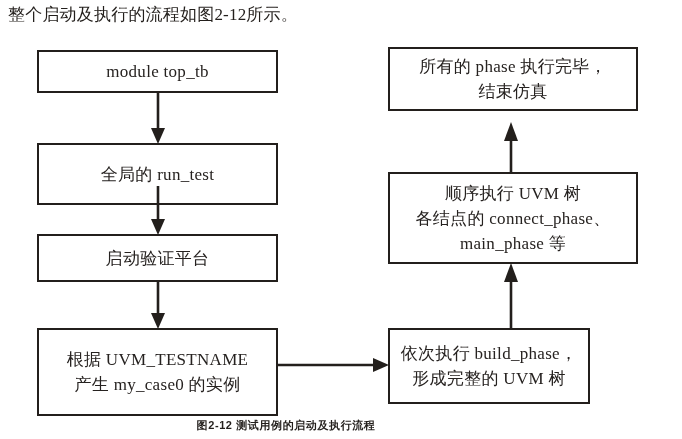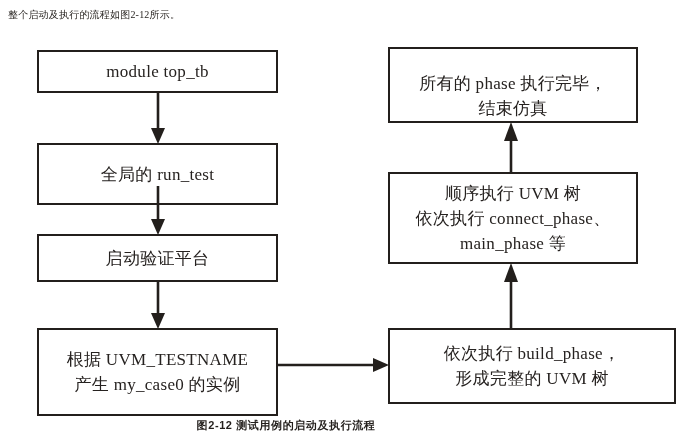--- a/index.html
+++ b/index.html
@@ -18,21 +18,21 @@
   #page {
     position: absolute;
     left: 0; top: 0;
     width: 682px;
     height: 439px;
   }
   .intro-text {
     position: absolute;
     left: 8px;
     top: 7px;
-    font-size: 10px;
+    font-size: 17px;
     line-height: 16px;
     color: #231f1c;
     letter-spacing: 0.2px;
     white-space: nowrap;
   }
   .flow-box {
     position: absolute;
     box-sizing: border-box;
     border: 2px solid #231f1c;
     background: #ffffff;
@@ -50,23 +50,23 @@
     line-height: 25px;
     white-space: pre-line;
     letter-spacing: 0.3px;
   }
   
   #box-top-tb      { left: 37px;  top: 50px;  width: 241px; height: 43px; }
   #box-run-test    { left: 37px;  top: 143px; width: 241px; height: 62px; }
   #box-start-bench { left: 37px;  top: 234px; width: 241px; height: 48px; font-family: Liberation Serif, serif; }
   #box-testname    { left: 37px;  top: 328px; width: 241px; height: 88px; }
   
-  #box-all-phase   { left: 388px; top: 47px;  width: 250px; height: 76px; align-items: flex-end; }
+  #box-all-phase   { left: 388px; top: 47px;  width: 250px; height: 64px; }
   #box-seq-phase   { left: 388px; top: 172px; width: 250px; height: 92px; }
-  #box-build-phase { left: 388px; top: 328px; width: 288px; height: 76px; }
+  #box-build-phase { left: 388px; top: 328px; width: 202px; height: 76px; }
 
   
   .conn {
     position: absolute;
   }
   .conn svg { display: block; }
 
   .caption {
     position: absolute;
     left: 0;
@@ -105,21 +105,21 @@
 产生 my_case0 的实例</span>
   </div>
 
   <div class="flow-box" id="box-all-phase">
     <span class="box-label">所有的 phase 执行完毕，
 结束仿真</span>
   </div>
 
   <div class="flow-box" id="box-seq-phase">
     <span class="box-label">顺序执行 UVM 树
-依次执行 connect_phase、
+各结点的 connect_phase、
 main_phase 等</span>
   </div>
 
   <div class="flow-box" id="box-build-phase">
     <span class="box-label">依次执行 build_phase，
 形成完整的 UVM 树</span>
   </div>
 
   <div class="conn" style="left:147px; top:91px;">
     <svg width="22" height="54" viewBox="0 0 22 54">

